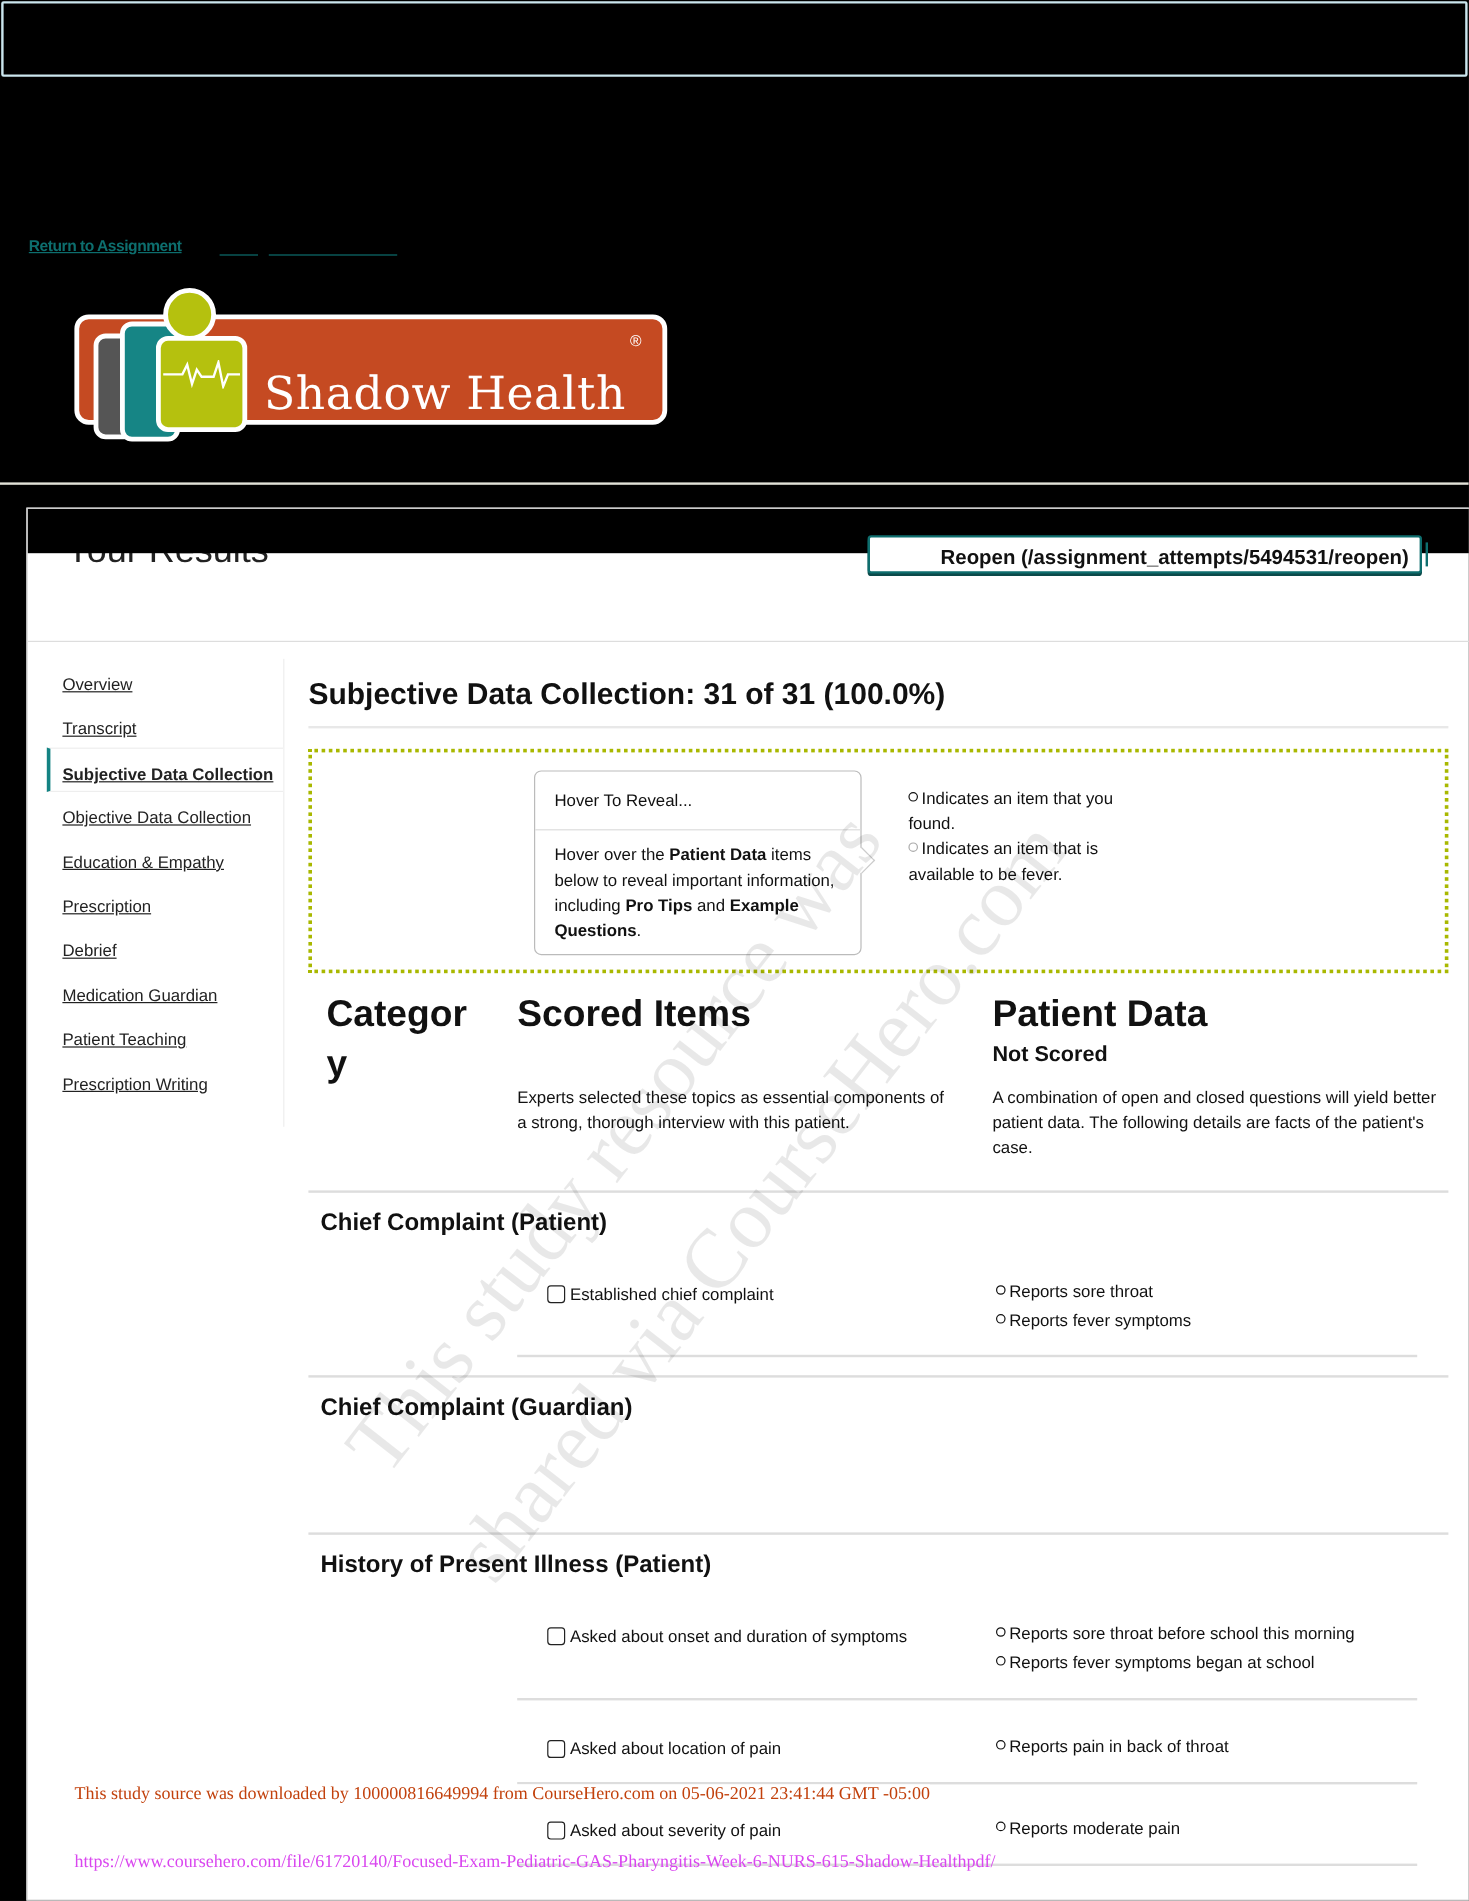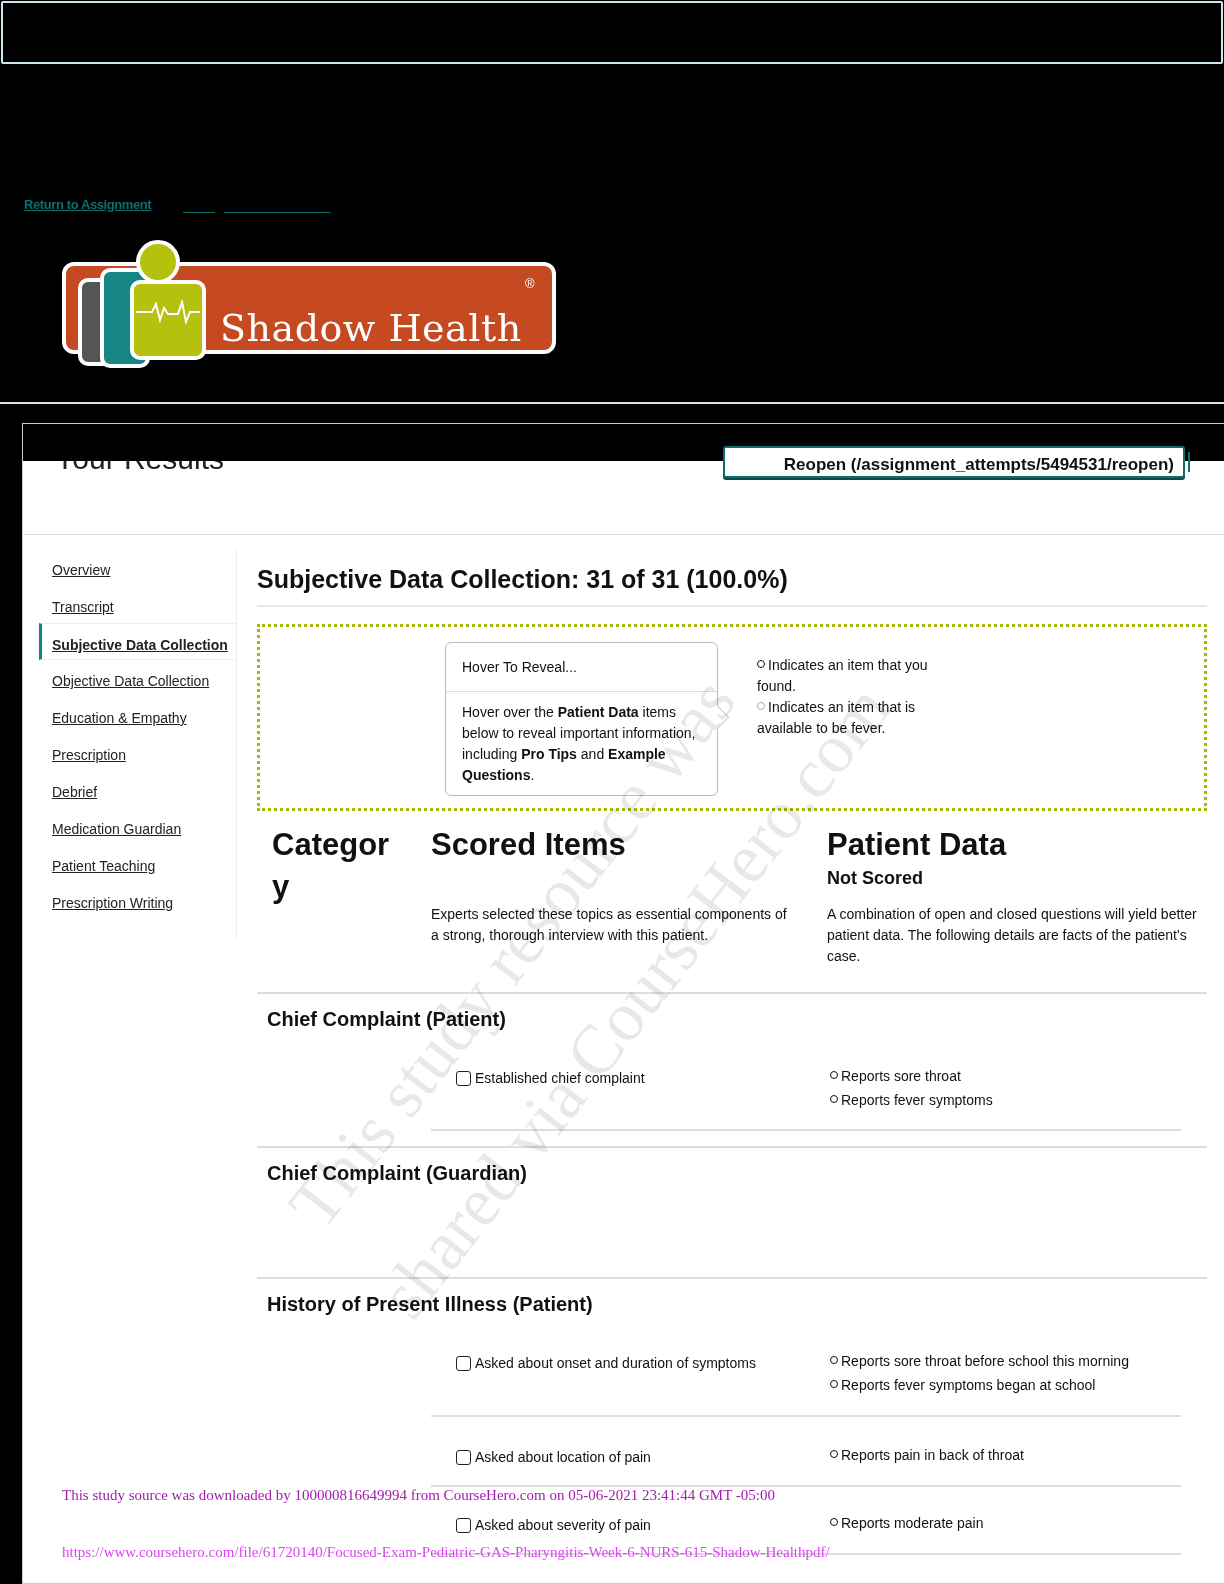--- a/index.html
+++ b/index.html
@@ -104,21 +104,21 @@
   .patient-data { position: absolute; left: 399px; top: 0; font-size: 14px; line-height: 24px; }
 
   .watermark {
     position: absolute; font-family: "Liberation Serif", serif; font-size: 70px;
     color: rgba(0,0,0,0.09); transform: rotate(-52deg); transform-origin: left top;
     white-space: nowrap; pointer-events: none; z-index: 5;
   }
 
   .footer-dl {
     position: absolute; left: 62px; top: 1487px; font-family: "Liberation Serif", serif;
-    font-size: 15px; color: #a21caf; background: #fff; z-index: 6;
+    font-size: 15px; color: #c2410c; background: #fff; z-index: 6;
   }
   .footer-url {
     position: absolute; left: 62px; top: 1544px; font-family: "Liberation Serif", serif;
     font-size: 15px; color: #d946ef; z-index: 6;
   }
 </style>
 </head>
 <body>
 
 <div class="top-frame"></div>

